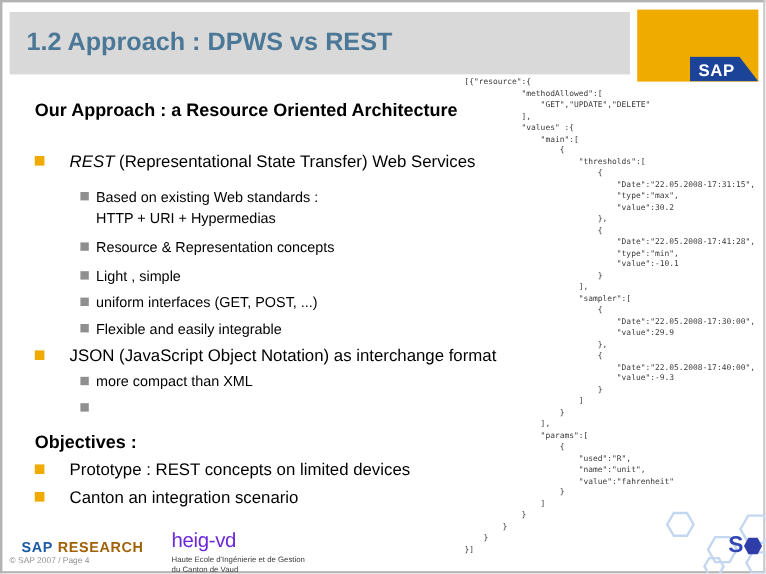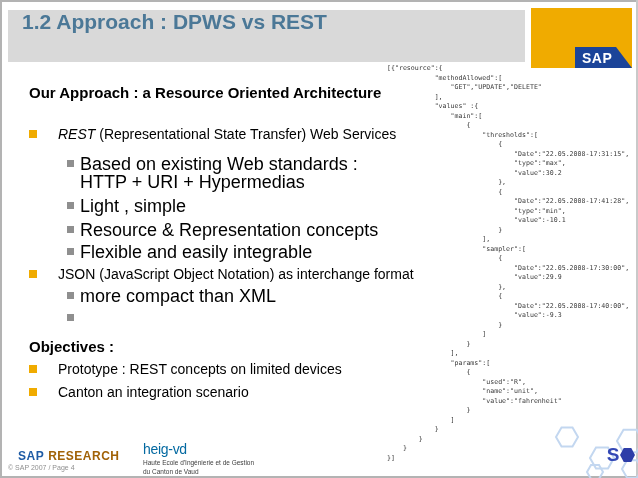--- a/index.html
+++ b/index.html
@@ -10,21 +10,21 @@
   }
   .edge { position:absolute; background:#b3b3b3; }
   .edge-top { left:0; top:0; width:638px; height:2px; }
   .edge-left { left:0; top:0; width:2px; height:478px; }
   .edge-bottom { left:0; top:476px; width:638px; height:2px; }
   .edge-right { left:636px; top:0; width:2px; height:478px; background:#c9c9c9; }
 
   
   .title-bar {
     position:absolute; left:8px; top:10px; width:517px; height:52px;
-    background:#d9d9d9; display:flex; align-items:flex-start; padding-left:14px;
+    background:#d9d9d9; display:flex; align-items:center; padding-left:14px;
   }
   .title-text { font-size:21px; font-weight:bold; color:#4b7897; }
 
   
   .brand-box { position:absolute; left:531px; top:8px; width:101px; height:60px; background:#f0ab00; }
   .sap-logo {
     position:absolute; right:0; bottom:0; width:57px; height:21px;
     background:#1b4499; clip-path:polygon(0 0, 72% 0, 100% 100%, 0 100%);
     color:#fff; font-weight:bold; font-size:14px; letter-spacing:0.5px;
     display:flex; align-items:center; padding-left:7px;
@@ -34,37 +34,37 @@
   .json-code {
     position:absolute; left:387px; top:64px;
     font-family:"DejaVu Sans Mono", monospace;
     font-size:6.6px; line-height:9.5px; color:#3a3a3a; white-space:pre;
   }
 
   
   .content { position:absolute; left:29px; top:81px; width:420px; }
   .heading { font-size:15px; font-weight:bold; margin-top:3px; }
   .l1 { position:relative; padding-left:29px; font-size:14px; line-height:18px; }
-  .l2 { position:relative; margin-left:38px; padding-left:13px; font-size:18px; line-height:18px; }
+  .l2 { position:relative; margin-left:38px; padding-left:13px; font-size:12px; line-height:18px; }
   .bullet { position:absolute; left:0; top:5px; display:block; }
   .b-gold { width:8px; height:8px; background:#f0ab00; }
   .b-gray { width:7px; height:7px; background:#8f8f8f; }
   .it { font-style:italic; }
   .line { display:block; }
   .mt24 { margin-top:24px; } .mt12 { margin-top:12px; } .mt6 { margin-top:6px; }
   .mt4 { margin-top:4px; } .mt33 { margin-top:33px; } .mt5 { margin-top:5px; }
 
   
   .sap-research { position:absolute; left:18px; top:449px; font-size:12px; font-weight:bold; letter-spacing:0.5px; }
   .sap-research .sap { color:#1e5ba5; }
   .sap-research .research { color:#a16207; margin-left:4px; }
   .copyright { position:absolute; left:8px; top:464px; font-size:7px; color:#8f8f8f; }
 
   .heig { position:absolute; left:143px; top:441px; }
-  .heig-name { font-size:14px; color:#0369a1; letter-spacing:-0.3px; }
+  .heig-name { font-size:17px; color:#6d28d9; letter-spacing:-0.3px; }
   .heig-sub { margin-top:2px; font-size:6.5px; line-height:8.5px; color:#3d3d3d; }
 
   .socrades-wrap { position:absolute; left:540px; top:425px; width:98px; height:53px; }
   .hex-deco { position:absolute; left:0; top:0; }
   .soc-text {
     position:absolute; right:2px; top:19px; display:flex; align-items:center;
     font-size:19px; font-weight:bold; color:#3448b5; letter-spacing:-0.5px; white-space:nowrap;
   }
   .soc-hex { margin:0 1px; display:block; }
 </style>
@@ -138,30 +138,31 @@
   </div>
 
   <div class="l2 mt12">
     <span class="bullet b-gray"></span>
     <span class="line">Based on existing Web standards :</span>
     <span class="line">HTTP + URI + Hypermedias</span>
   </div>
 
   <div class="l2 mt6">
     <span class="bullet b-gray"></span>
+    <span>Resource &amp; Representation concepts</span>
+  </div>
+
+  <div class="l2 mt6">
+    <span class="bullet b-gray"></span>
     <span>Light , simple</span>
   </div>
 
-  <div class="l2 mt6">
-    <span class="bullet b-gray"></span>
-    <span>Resource &amp; Representation concepts</span>
-  </div>
-
-  <div class="l2 mt4">
-    <span class="bullet b-gray"></span>
+  <div class="l2 mt4">
+    <span class="bullet b-gray"></span>
+    <span>uniform interfaces (GET, POST, ...)</span>
   </div>
 
   <div class="l2 mt4">
     <span class="bullet b-gray"></span>
     <span>Flexible and easily integrable</span>
   </div>
 
   <div class="l1 mt4">
     <span class="bullet b-gold"></span>
     <span>JSON (JavaScript Object Notation) as interchange format</span>

